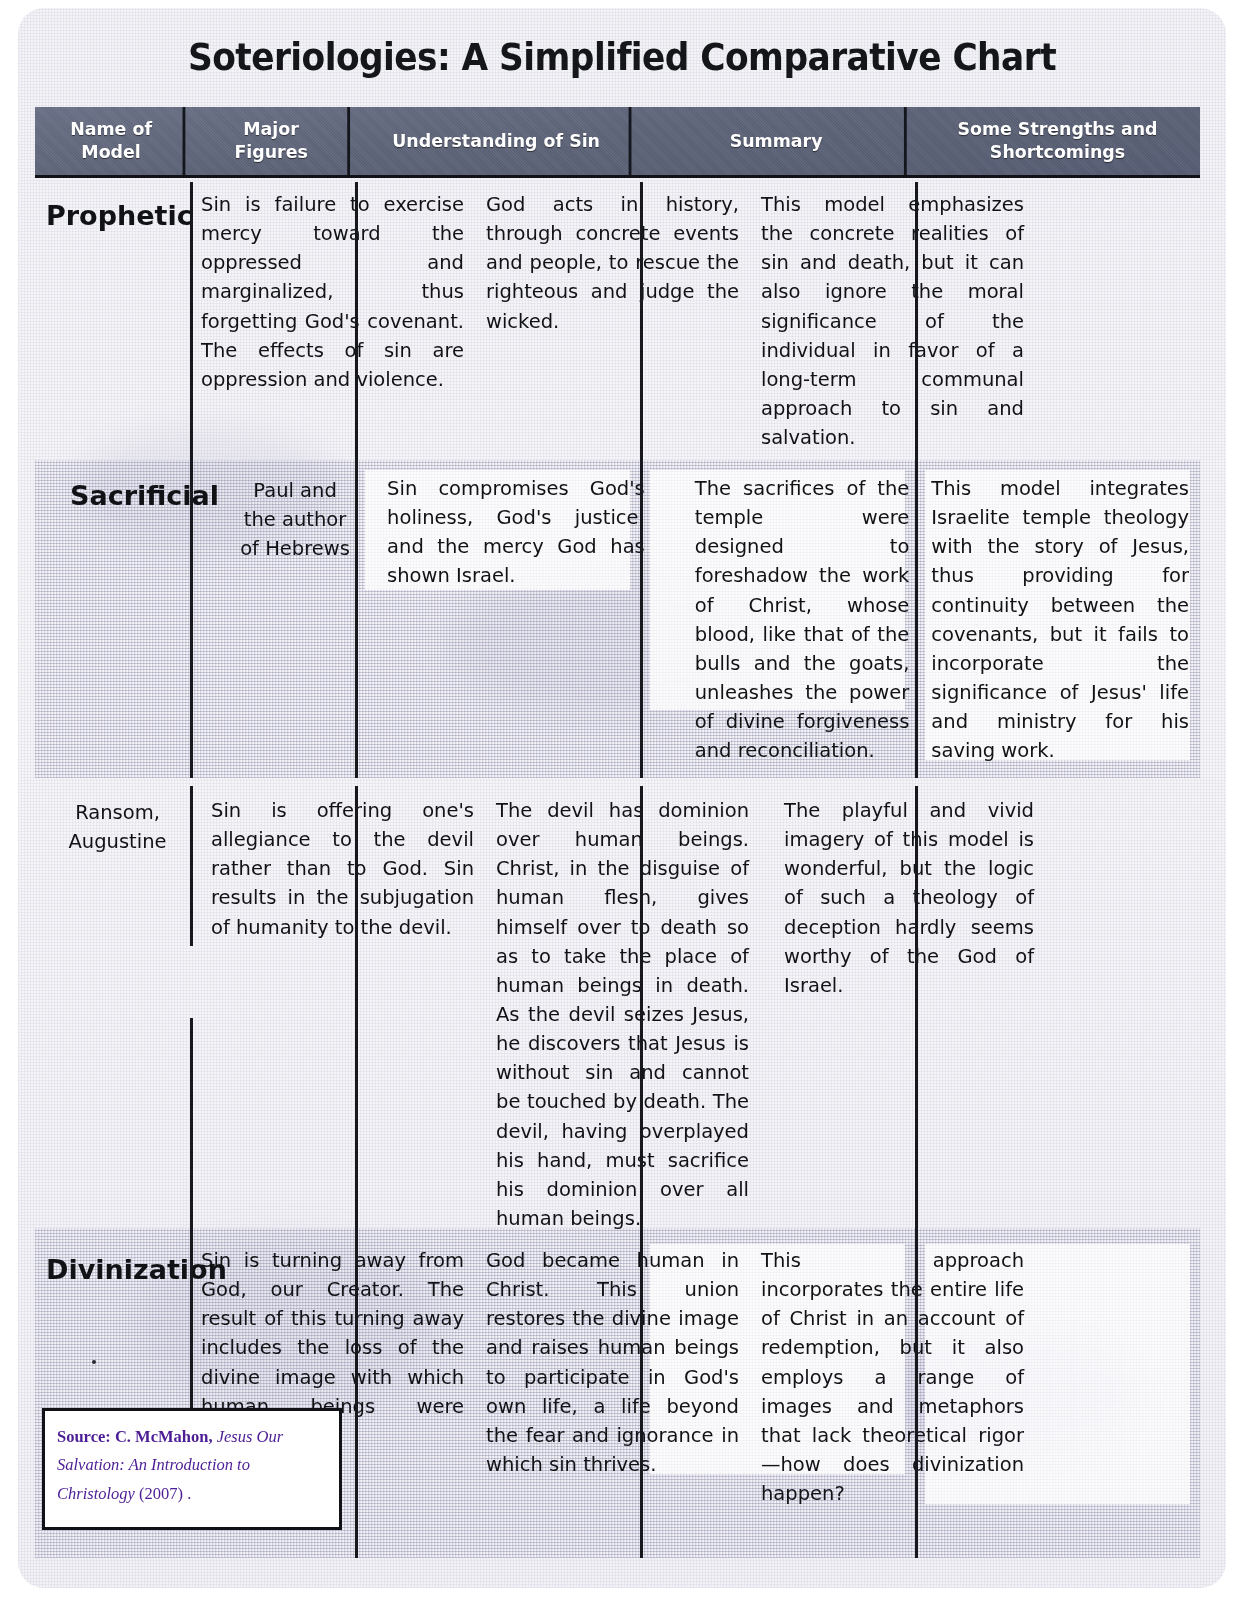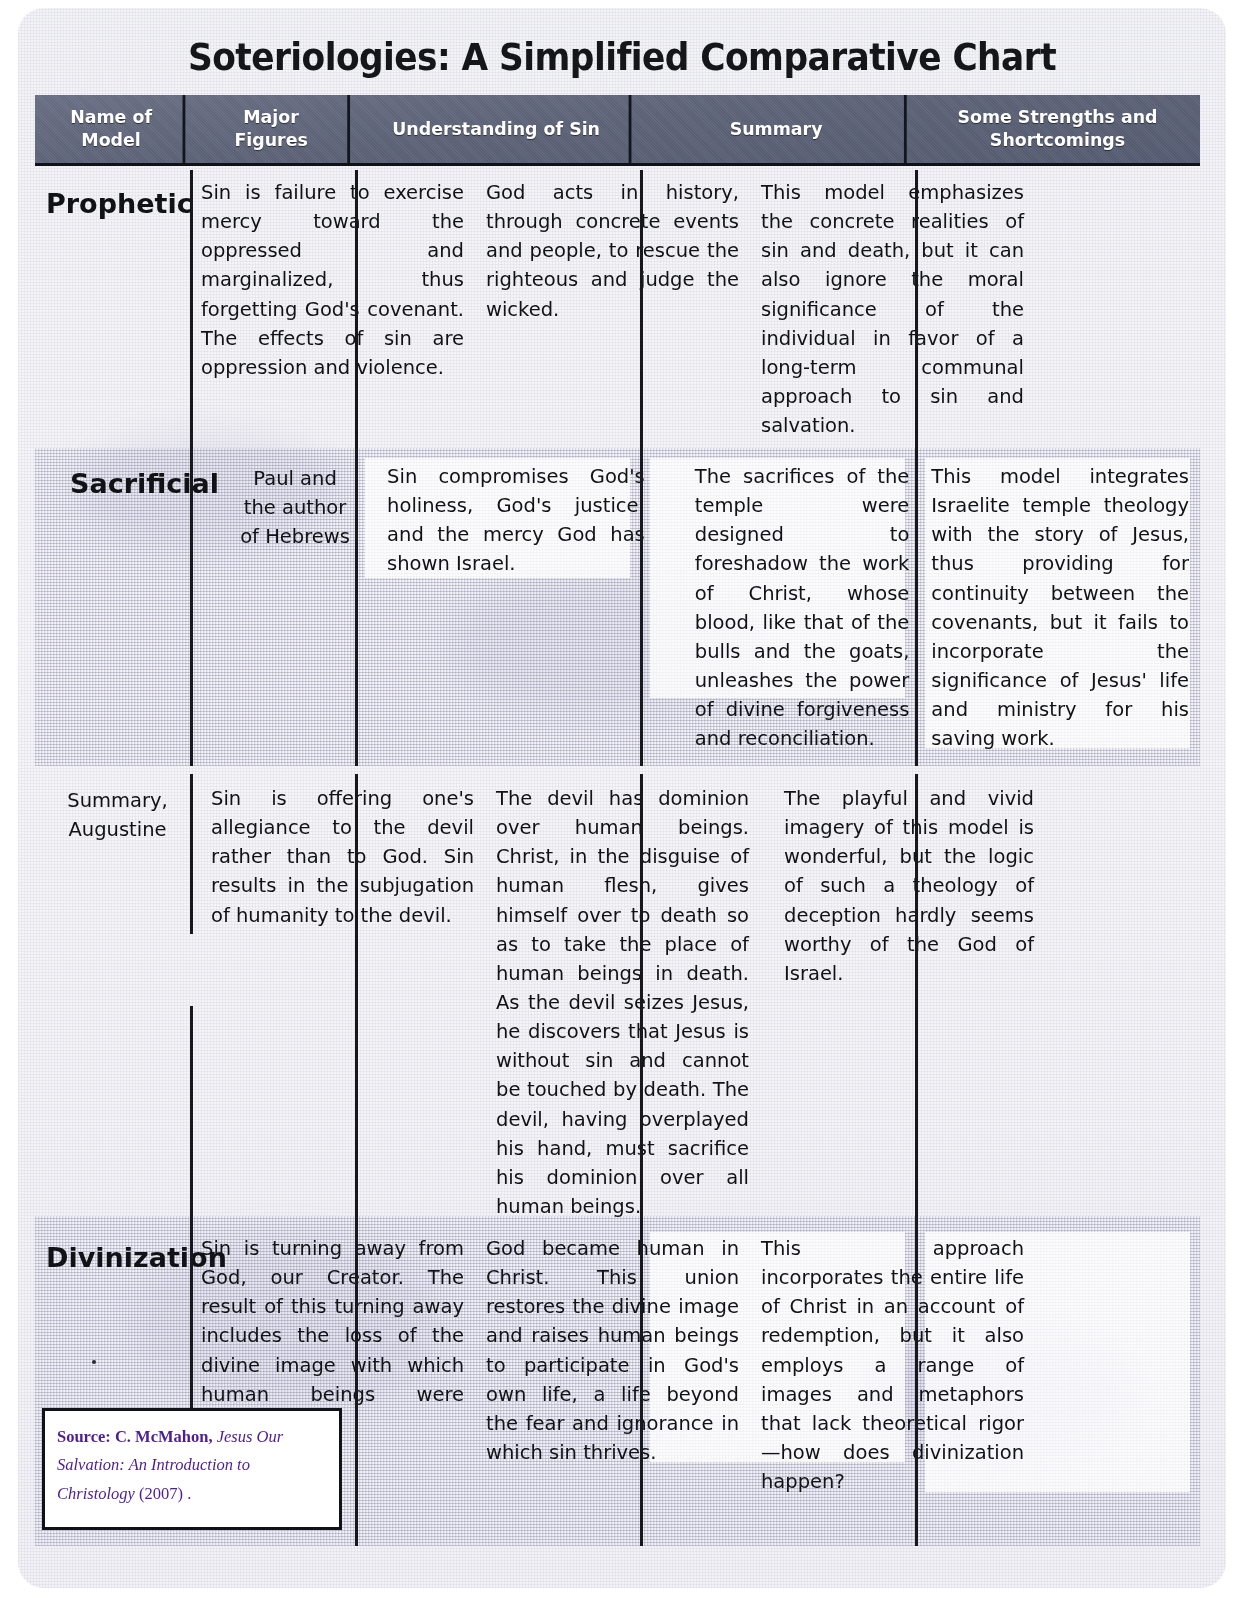--- a/index.html
+++ b/index.html
@@ -59,21 +59,21 @@
     letter-spacing: -0.6px;
     color: #15161a;
     transform: scaleX(0.93);
     z-index: 6;
   }
 
   
   #chart-table {
     position: absolute;
     left: 35px;
-    top: 95px;
+    top: 107px;
     width: 1165px;
     z-index: 5;
   }
 
   
   #table-header {
     display: flex;
     height: 68px;
     background:
       repeating-linear-gradient(45deg,
@@ -261,21 +261,21 @@
   </div>
 
   <div class="trow" style="height:450px;">
     <div class="vrule" style="left:155px; top:8px;   height:160px;"></div>
     <div class="vrule" style="left:155px; top:240px; height:210px;"></div>
     <div class="vrule" style="left:320px; top:8px;   height:442px;"></div>
     <div class="vrule" style="left:605px; top:8px;   height:442px;"></div>
     <div class="vrule" style="left:880px; top:8px;   height:442px;"></div>
 
     <div class="tcell figures" style="width:165px; padding-top:20px;">
-      <div>Summary,</div>
+      <div>Ransom,</div>
       <div>Augustine</div>
     </div>
     <div class="tcell" style="width:285px; padding-top:18px;">Sin is offering one's allegiance to the devil rather than to God. Sin results in the subjugation of humanity to the devil.</div>
     <div class="tcell" style="width:275px; padding-top:18px;">The devil has dominion over human beings. Christ, in the disguise of human flesh, gives himself over to death so as to take the place of human beings in death. As the devil seizes Jesus, he discovers that Jesus is without sin and cannot be touched by death. The devil, having overplayed his hand, must sacrifice his dominion over all human beings.</div>
     <div class="tcell" style="width:285px; padding-top:18px;padding-left:24px;">The playful and vivid imagery of this model is wonderful, but the logic of such a theology of deception hardly seems worthy of the God of Israel.</div>
   </div>
 
   <div class="trow textured" style="height:330px;">
     <div class="paperpatch" style="left:615px; top:16px; width:255px; height:230px;"></div>
     <div class="paperpatch" style="left:890px; top:16px; width:265px; height:260px;"></div>

